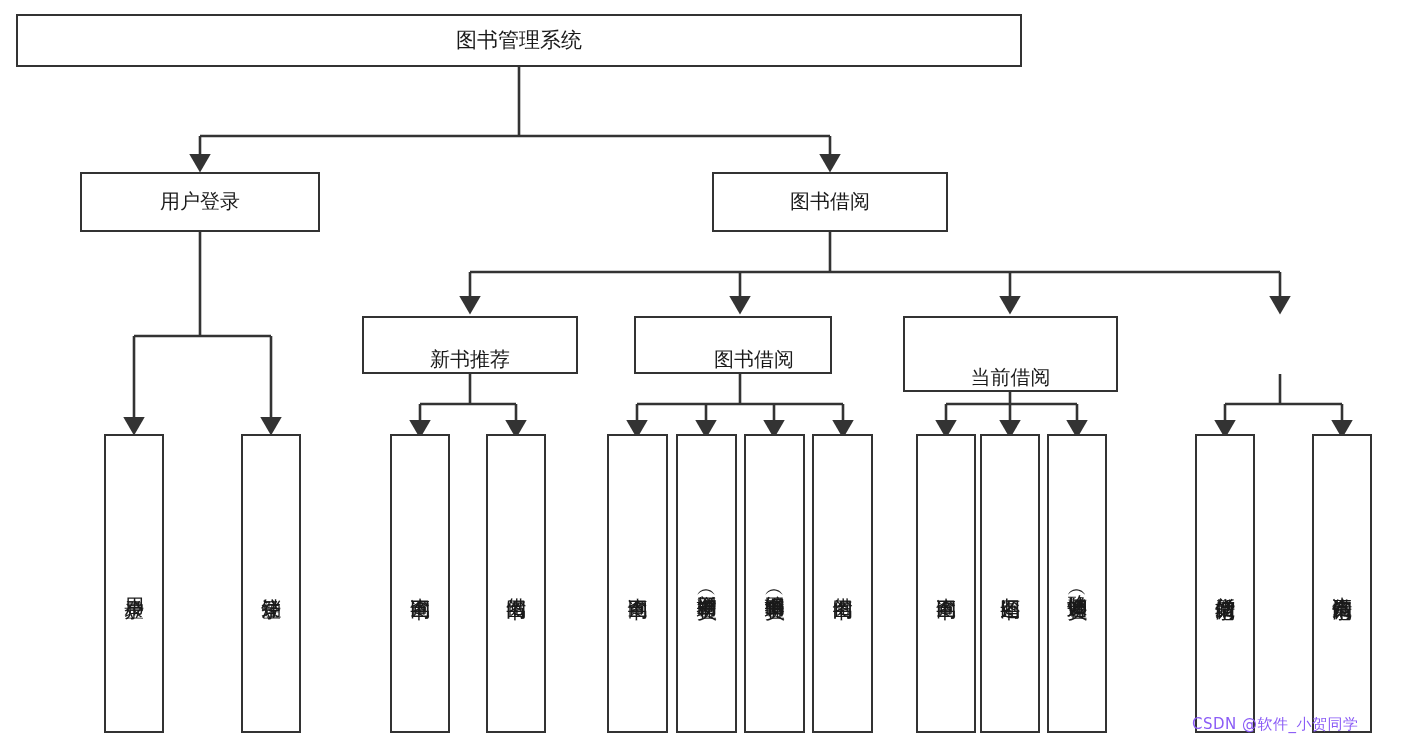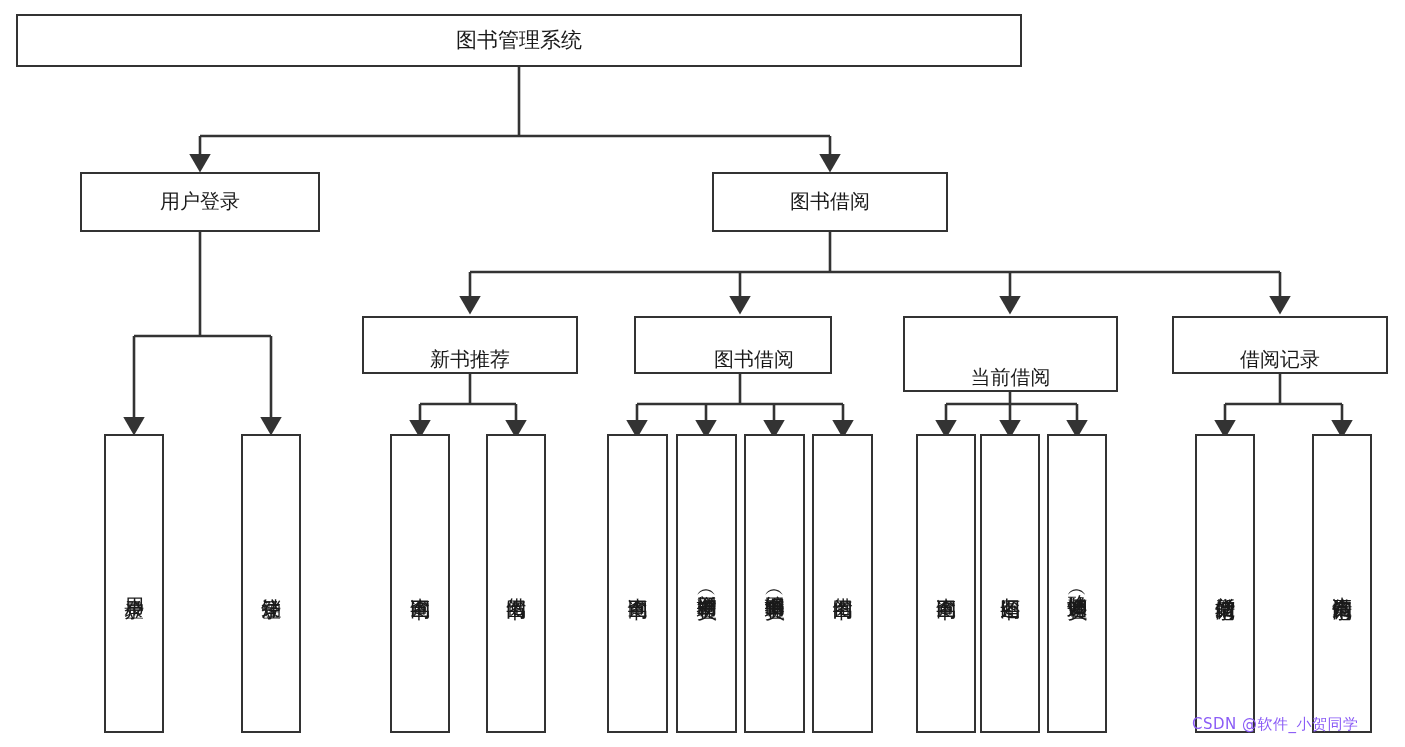--- a/index.html
+++ b/index.html
@@ -142,23 +142,20 @@
 
   <div class="node lvl2" style="left:362px; top:316px; width:216px; height:58px;">
     <span>新书推荐</span>
   </div>
   <div class="node lvl2" style="left:634px; top:316px; width:198px; height:58px;padding-left:42px;">
     <span>图书借阅</span>
   </div>
   <div class="node lvl2" style="left:903px; top:316px; width:215px; height:76px;">
     <span>当前借阅</span>
   </div>
-  <div class="node lvl2" style="left:1172px; top:316px; width:216px; height:58px;">
-    <span>借阅记录</span>
-  </div>
 
   <div class="node leaf" style="left:104px; top:434px; width:60px; height:299px;">
     <span>用户登录</span>
   </div>
   <div class="node leaf" style="left:241px; top:434px; width:60px; height:299px;">
     <span>注销登录</span>
   </div>
 
   <div class="node leaf" style="left:390px; top:434px; width:60px; height:299px;">
     <span>查询图书</span>

